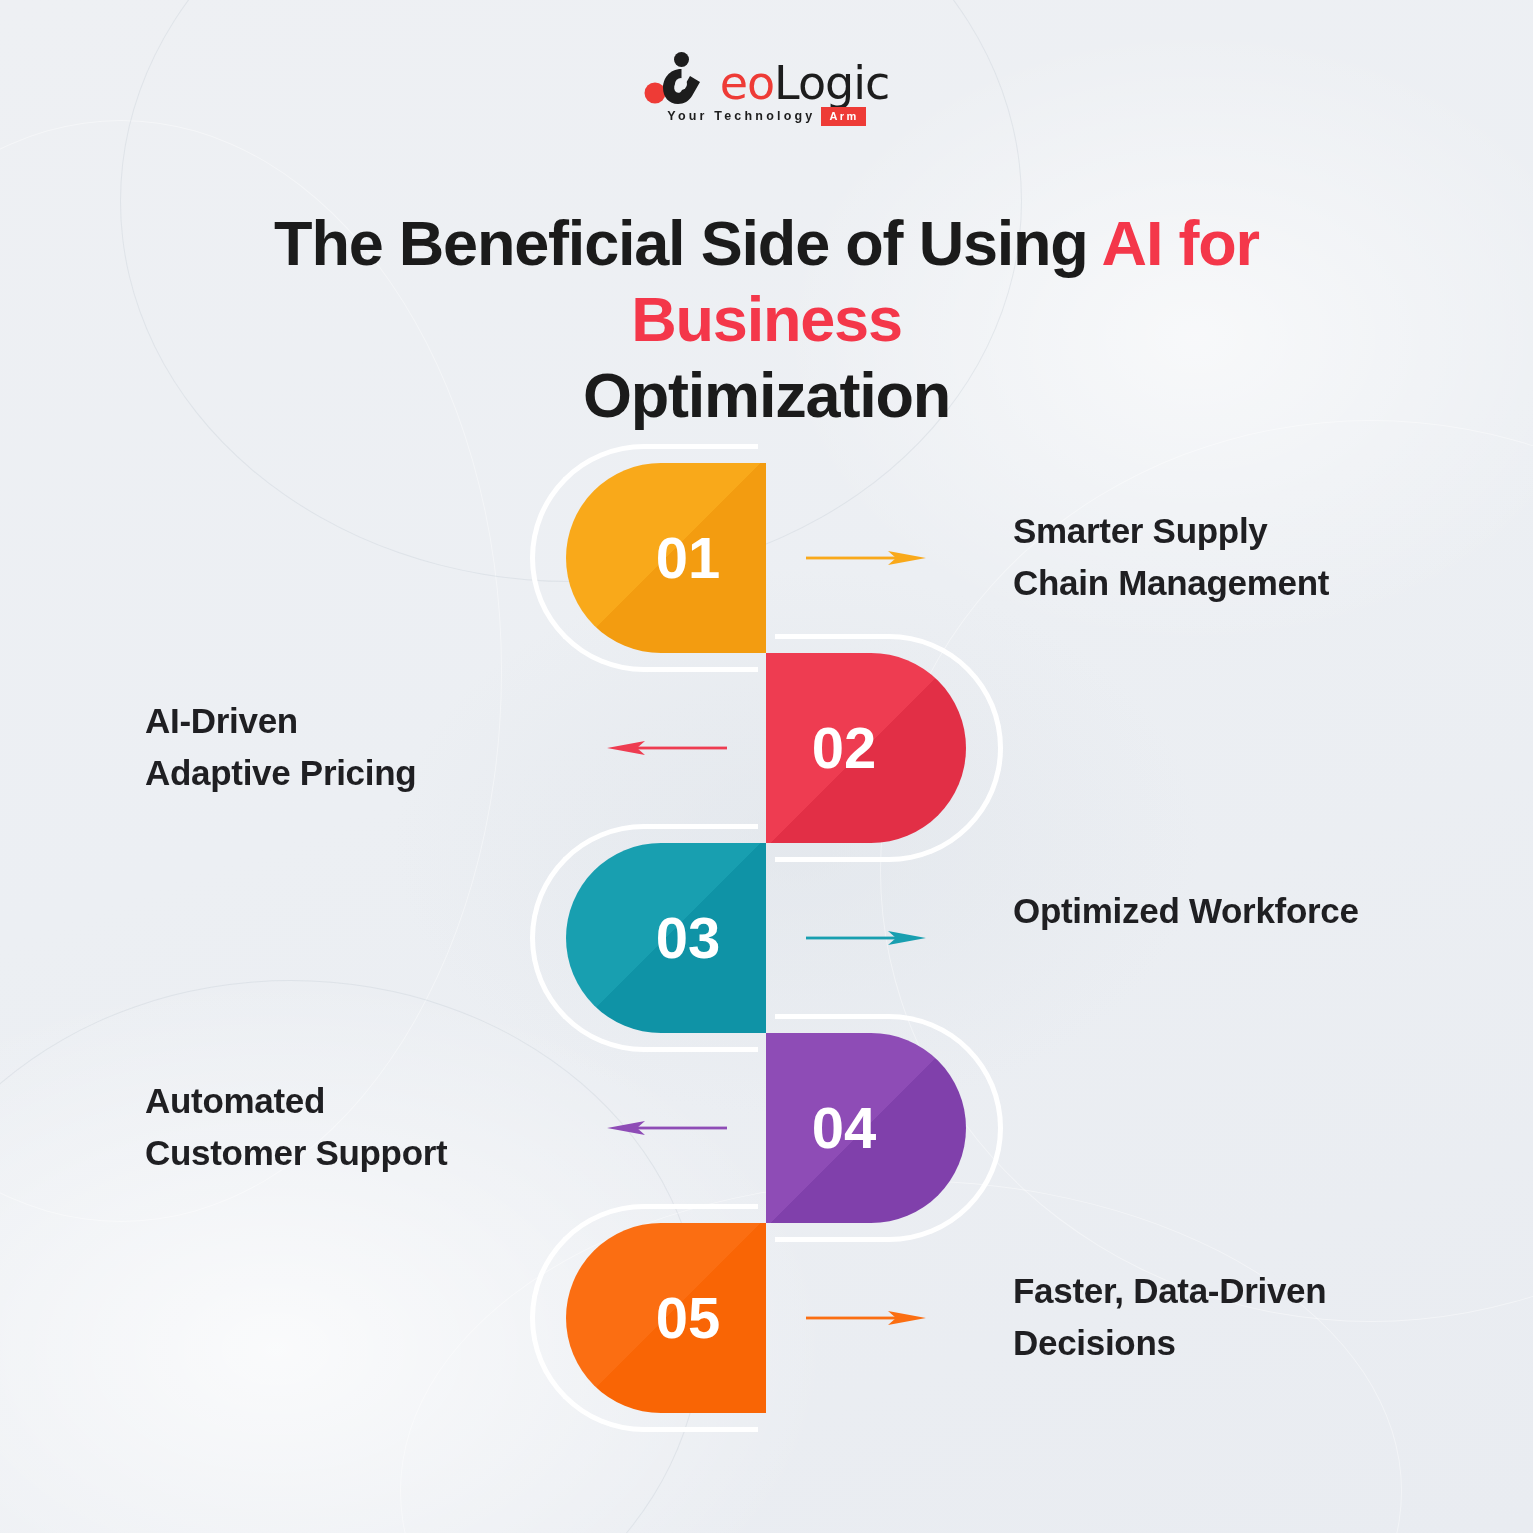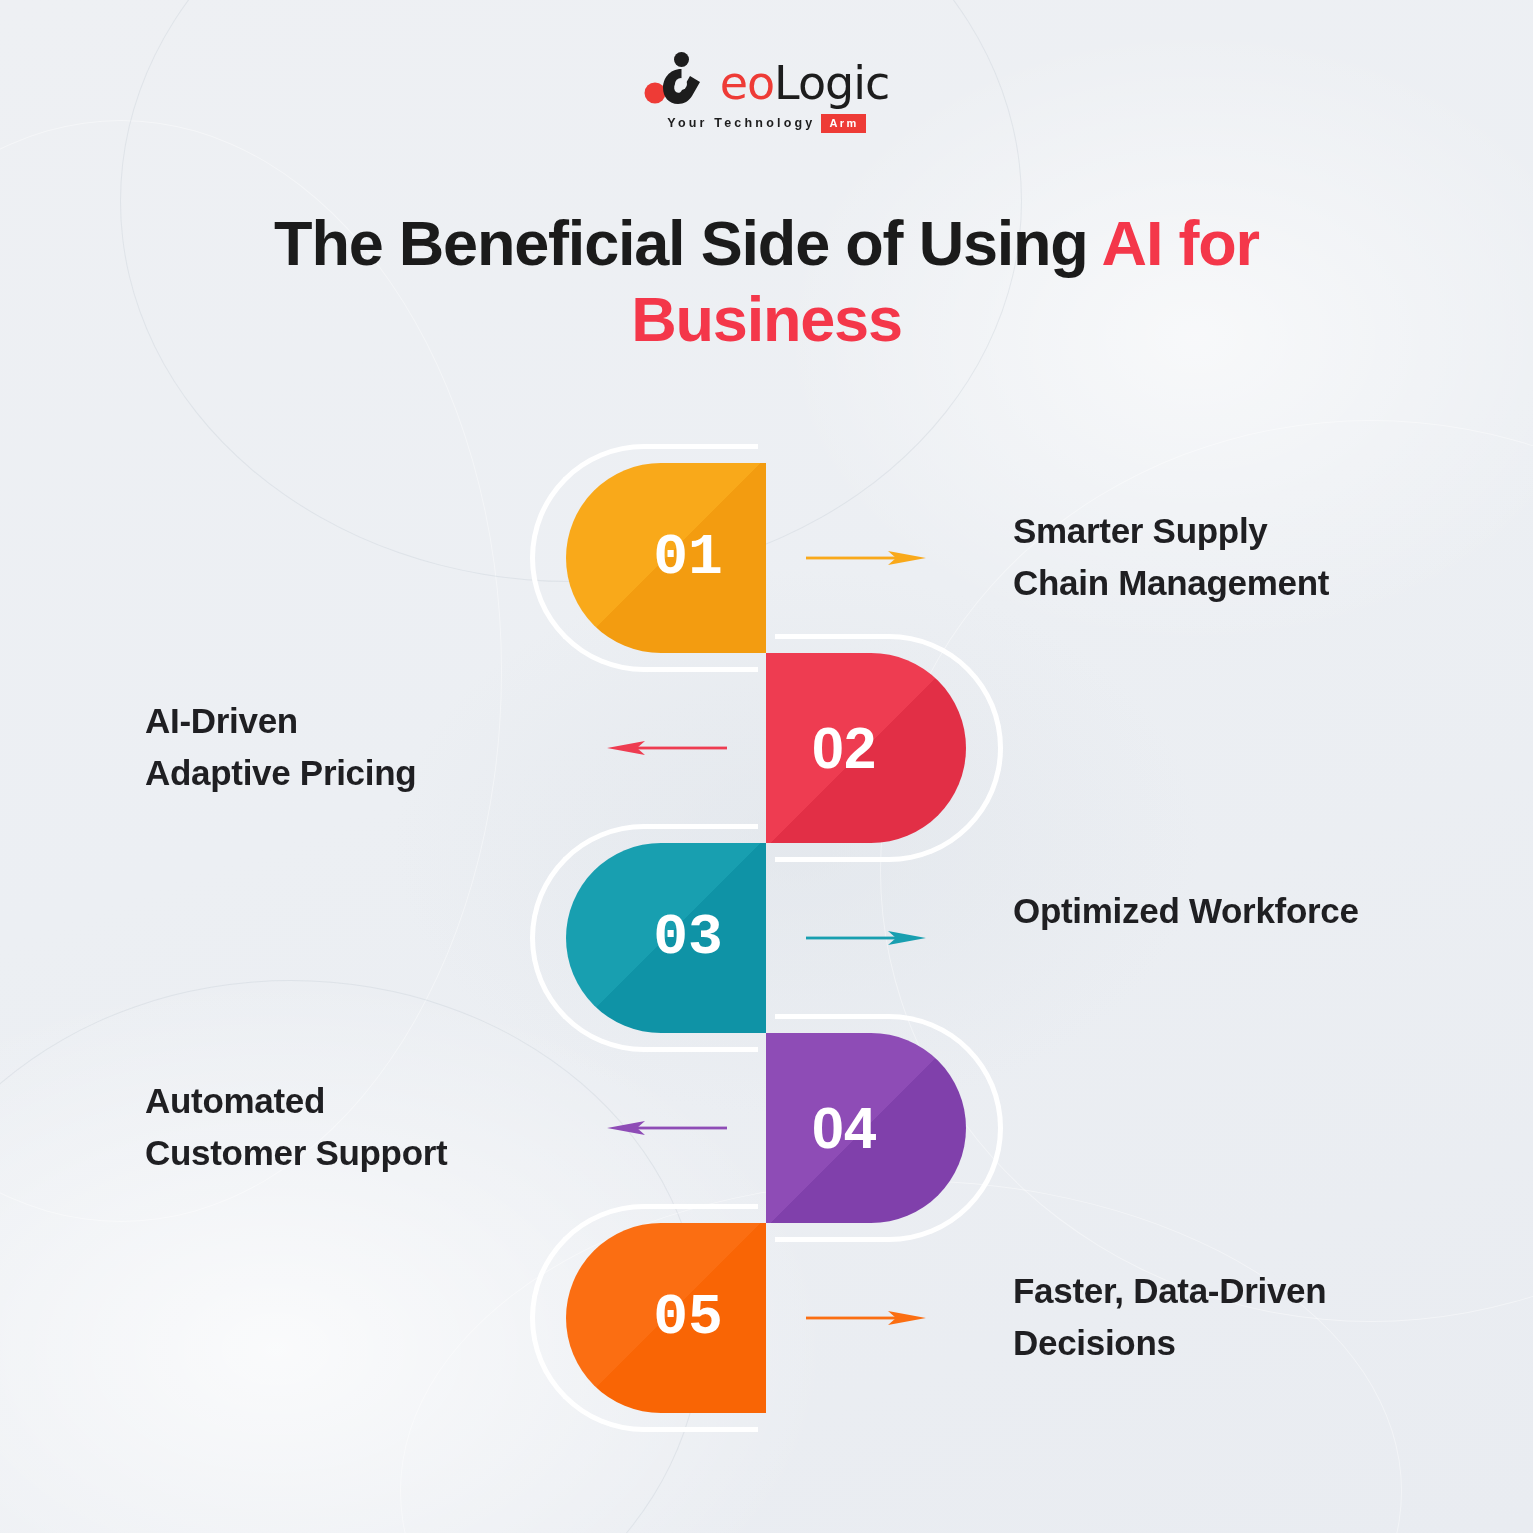--- a/index.html
+++ b/index.html
@@ -59,21 +59,20 @@
     font-weight: 400;
     letter-spacing: -1px;
     line-height: 46px;
     margin-left: 2px;
     margin-top: 13px;
   }
   .logo-eo { color: #ee3b36; font-weight: 500; }
   .logo-logic { color: #1d1d1d; font-weight: 400; }
 
   #logo-tagline {
-    margin-top: 7px;
     display: flex;
     align-items: center;
     gap: 5px;
     height: 20px;
     text-align: right;
   }
   #tagline-text {
     font-family: "Liberation Sans", sans-serif;
     font-size: 12.5px;
     font-weight: bold;
@@ -163,21 +162,21 @@
   .pill-number {
     position: relative;
     color: #ffffff;
     font-family: "Liberation Sans", sans-serif;
     font-weight: bold;
     font-size: 58px;
     letter-spacing: 0px;
     line-height: 58px;
     z-index: 2;
   }
-  .step.left .pill-number { transform: translateX(22px); font-family: Liberation Mono, monospace; }
+  .step.left .pill-number { transform: translateX(22px); }
   .step.right .pill-number { transform: translateX(-22px); }
 
   
   .arrow {
     position: absolute;
     top: 88px;
     width: 120px;
     height: 14px;
   }
   .step.left .arrow { left: 806px; }
@@ -222,20 +221,21 @@
       <div id="logo-word"><span class="logo-eo">eo</span><span class="logo-logic">Logic</span></div>
     </div>
     <div id="logo-tagline">
       <span id="tagline-text">Your Technology</span>
       <span id="tagline-badge">Arm</span>
     </div>
   </div>
 
   <div id="heading">
     <span>The Beneficial Side of Using </span><span class="accent">AI for Business</span><br>
+    <span>Optimization</span>
   </div>
 
   <div id="steps">
       <div class="step left" style="top: 463px;">
         <div class="arc"></div>
         <div class="pill" style="background: linear-gradient(135deg, rgb(249, 169, 26) 0%, rgb(249, 169, 26) 50%, rgb(243, 156, 16) 50%, rgb(243, 156, 16) 100%);">
           <span class="pill-number">01</span>
         </div>
         <div class="arrow">
           <svg viewBox="0 0 120 14">

